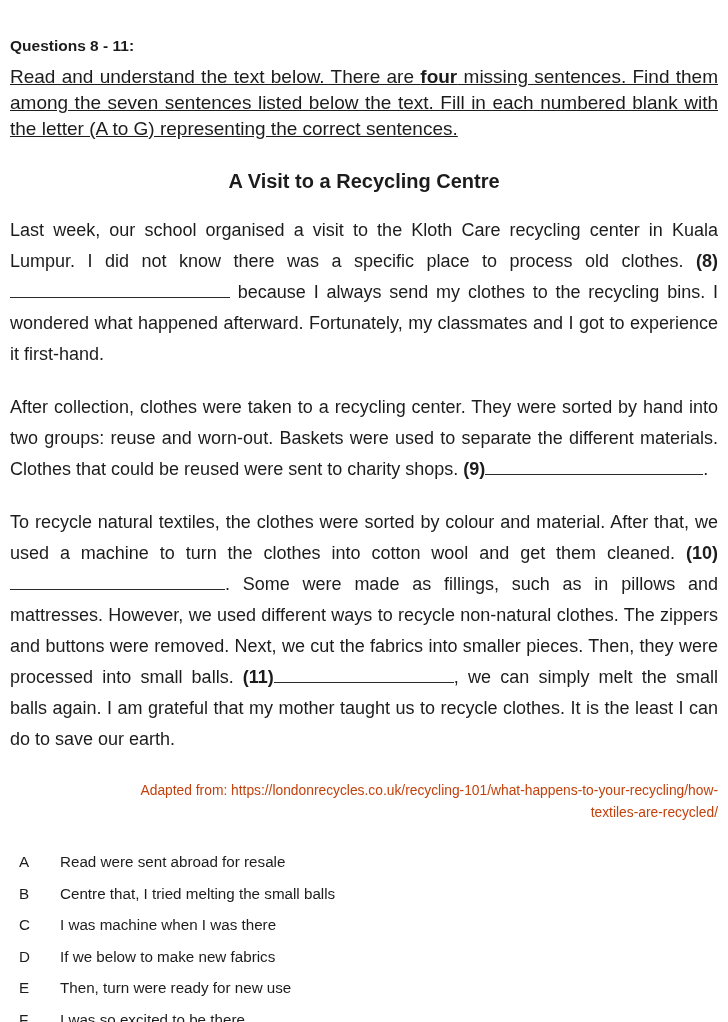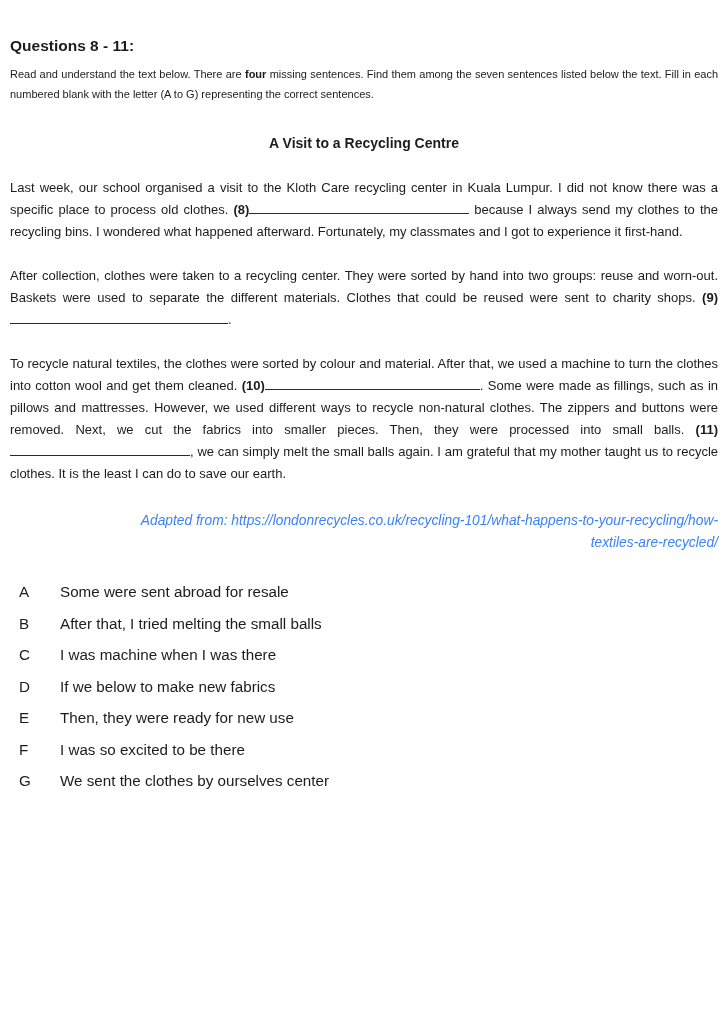--- a/index.html
+++ b/index.html
@@ -15,58 +15,58 @@
     overflow: hidden;
     margin-top: 28px;
   }
   .q-heading {
     font-size: 15.5px;
     font-weight: bold;
     margin: 2px 0 8px 0;
     line-height: 20px;
   }
   .instructions {
-    font-size: 11px;
-    line-height: 20px;
+    font-size: 19px;
+    line-height: 26px;
     text-align: justify;
     margin: 0;
+    text-decoration: underline;
   }
   .passage-title {
     text-align: center;
-    font-size: 14px;
+    font-size: 20px;
     font-weight: bold;
     margin: 29px 0 0 0;
     line-height: 20px;
   }
   .body-p {
-    font-size: 13px;
-    line-height: 22px;
+    font-size: 18px;
+    line-height: 31px;
     text-align: justify;
     margin: 0;
   }
   .body-p.first { margin-top: 24px; }
   .body-p.next  { margin-top: 22px; }
   .blank-label { font-weight: bold; }
   .blank {
     display: inline-block;
     height: 2px;
     border-bottom: 1.4px solid #2a2a2a;
     vertical-align: baseline;
   }
   .blank-8  { width: 220px; }
   .blank-9  { width: 218px; }
   .blank-10 { width: 215px; }
   .blank-11 { width: 180px; }
   .attribution {
     margin: 25px 0 0 0;
     font-size: 13.8px;
-    font-style: italic;
     line-height: 21.5px;
     text-align: right;
-    color: #3b82f6;
+    color: #c2410c;
   }
   .options {
     margin-top: 23px;
   }
   .option-row {
     display: flex;
     font-size: 15.2px;
     line-height: 31.5px;
   }
   .option-letter {
@@ -100,37 +100,37 @@
 
   <p class="body-p next"><span>After collection, clothes were taken to a recycling center. They were sorted by hand into two groups: reuse and worn-out. Baskets were used to separate the different materials. Clothes that could be reused were sent to charity shops. </span><span class="blank-label">(9)</span><span class="blank blank-9"></span><span>.</span></p>
 
   <p class="body-p next"><span>To recycle natural textiles, the clothes were sorted by colour and material. After that, we used a machine to turn the clothes into cotton wool and get them cleaned. </span><span class="blank-label">(10)</span><span class="blank blank-10"></span><span>. Some were made as fillings, such as in pillows and mattresses. However, we used different ways to recycle non-natural clothes. The zippers and buttons were removed. Next, we cut the fabrics into smaller pieces. Then, they were processed into small balls. </span><span class="blank-label">(11)</span><span class="blank blank-11"></span><span>, we can simply melt the small balls again. I am grateful that my mother taught us to recycle clothes. It is the least I can do to save our earth.</span></p>
 
   <p class="attribution"><span>Adapted from: https://londonrecycles.co.uk/recycling-101/what-happens-to-your-recycling/how-</span><br><span>textiles-are-recycled/</span></p>
 
   <div class="options">
     <div class="option-row">
         <span class="option-letter">A</span>
-        <span class="option-text">Some were sent abroad for resale</span>
+        <span class="option-text">Read were sent abroad for resale</span>
       </div>
     <div class="option-row">
         <span class="option-letter">B</span>
-        <span class="option-text">After that, I tried melting the small balls</span>
+        <span class="option-text">Centre that, I tried melting the small balls</span>
       </div>
     <div class="option-row">
         <span class="option-letter">C</span>
         <span class="option-text">I was machine when I was there</span>
       </div>
     <div class="option-row">
         <span class="option-letter">D</span>
         <span class="option-text">If we below to make new fabrics</span>
       </div>
     <div class="option-row">
         <span class="option-letter">E</span>
-        <span class="option-text">Then, they were ready for new use</span>
+        <span class="option-text">Then, turn were ready for new use</span>
       </div>
     <div class="option-row">
         <span class="option-letter">F</span>
         <span class="option-text">I was so excited to be there</span>
       </div>
     <div class="option-row">
         <span class="option-letter">G</span>
         <span class="option-text">We sent the clothes by ourselves center</span>
       </div>
   </div>

